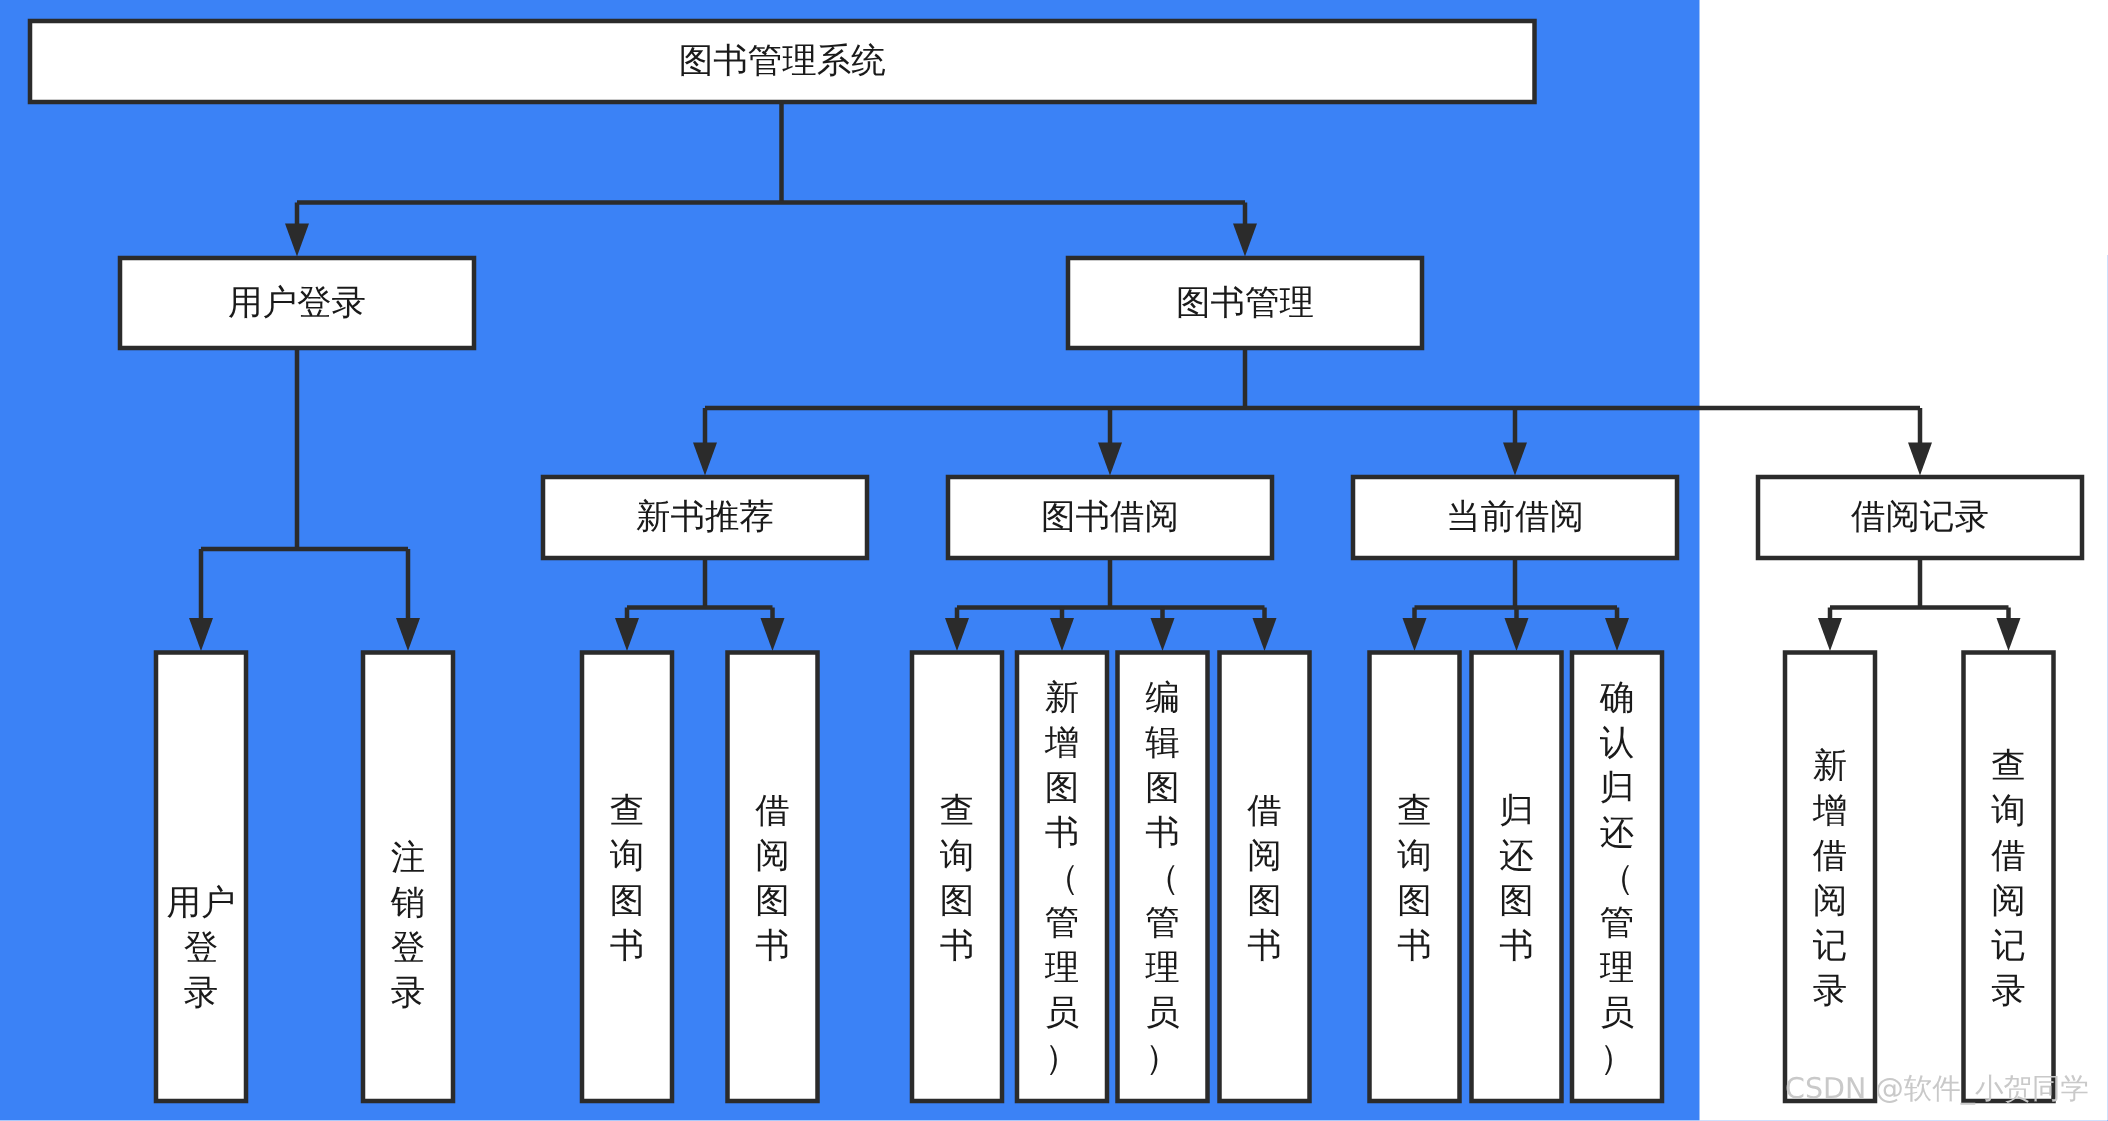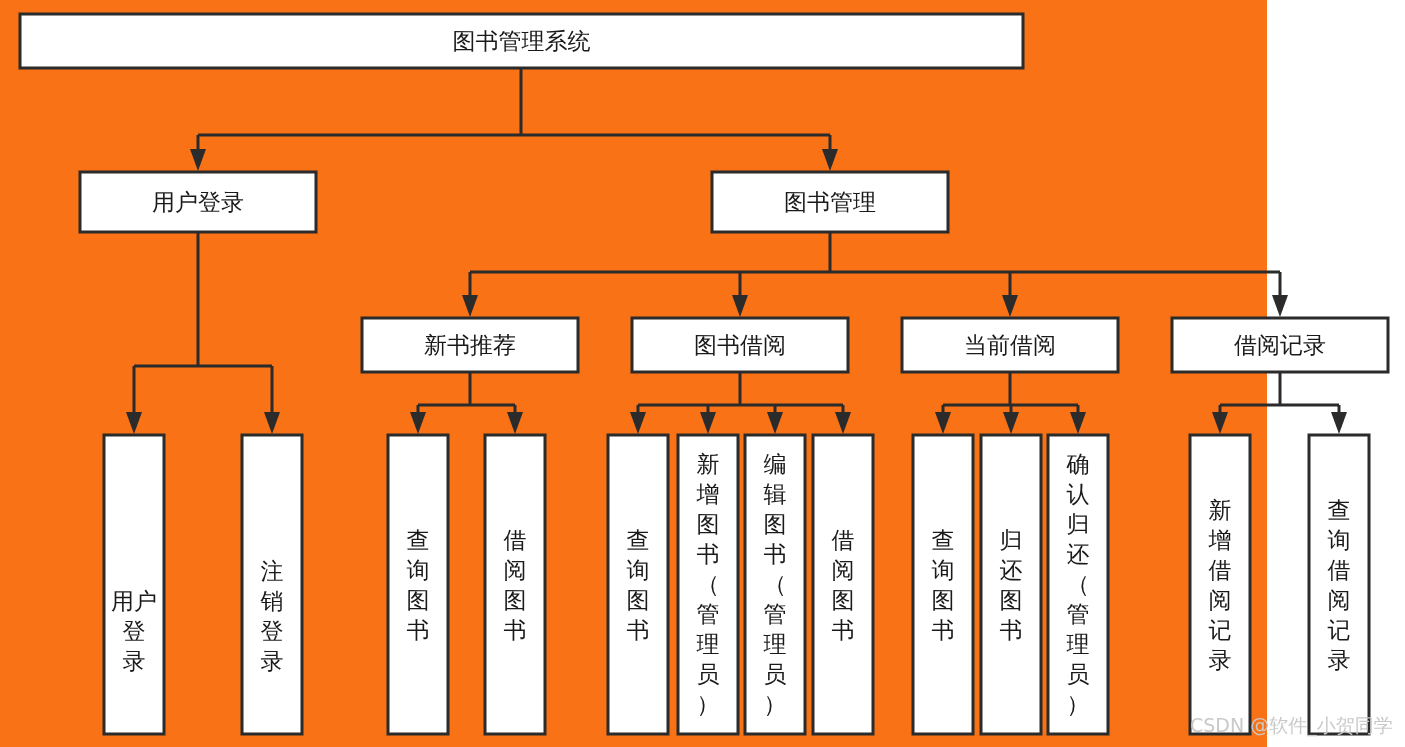--- a/index.html
+++ b/index.html
@@ -1,18 +1,18 @@
 <!DOCTYPE html>
 <html><head>
 <meta charset="utf-8">
 <style>
   html,body{margin:0;padding:0;background:#ffffff;}
   body{width:1405px;height:747px;overflow:hidden;
        font-family:"DejaVu Sans","Liberation Sans",sans-serif;}
-  #diagram-root{position:relative;width:1267px;height:747px;background:#f97316;}
+  #diagram-root{position:relative;width:1133px;height:747px;background:#3b82f6;}
   svg.chart-svg{position:absolute;left:0;top:0;width:1405px;height:747px;display:block;}
   .box-rect{fill:#ffffff;stroke:#2b2b2b;stroke-width:3;}
   .edge-line{stroke:#2b2b2b;stroke-width:3;fill:none;stroke-linecap:butt;}
   .arrow-head{fill:#2b2b2b;stroke:none;}
   .node-label{fill:#1a1a1a;font-family:"DejaVu Sans","Liberation Sans",sans-serif;
               font-size:23px;text-anchor:middle;dominant-baseline:middle;}
   .node-label-vert{fill:#1a1a1a;font-family:"DejaVu Sans","Liberation Sans",sans-serif;
               font-size:23px;text-anchor:middle;}
   .watermark-text{fill:#c9c9c9;font-family:"DejaVu Sans","Liberation Sans",sans-serif;
               font-size:19px;text-anchor:start;}

